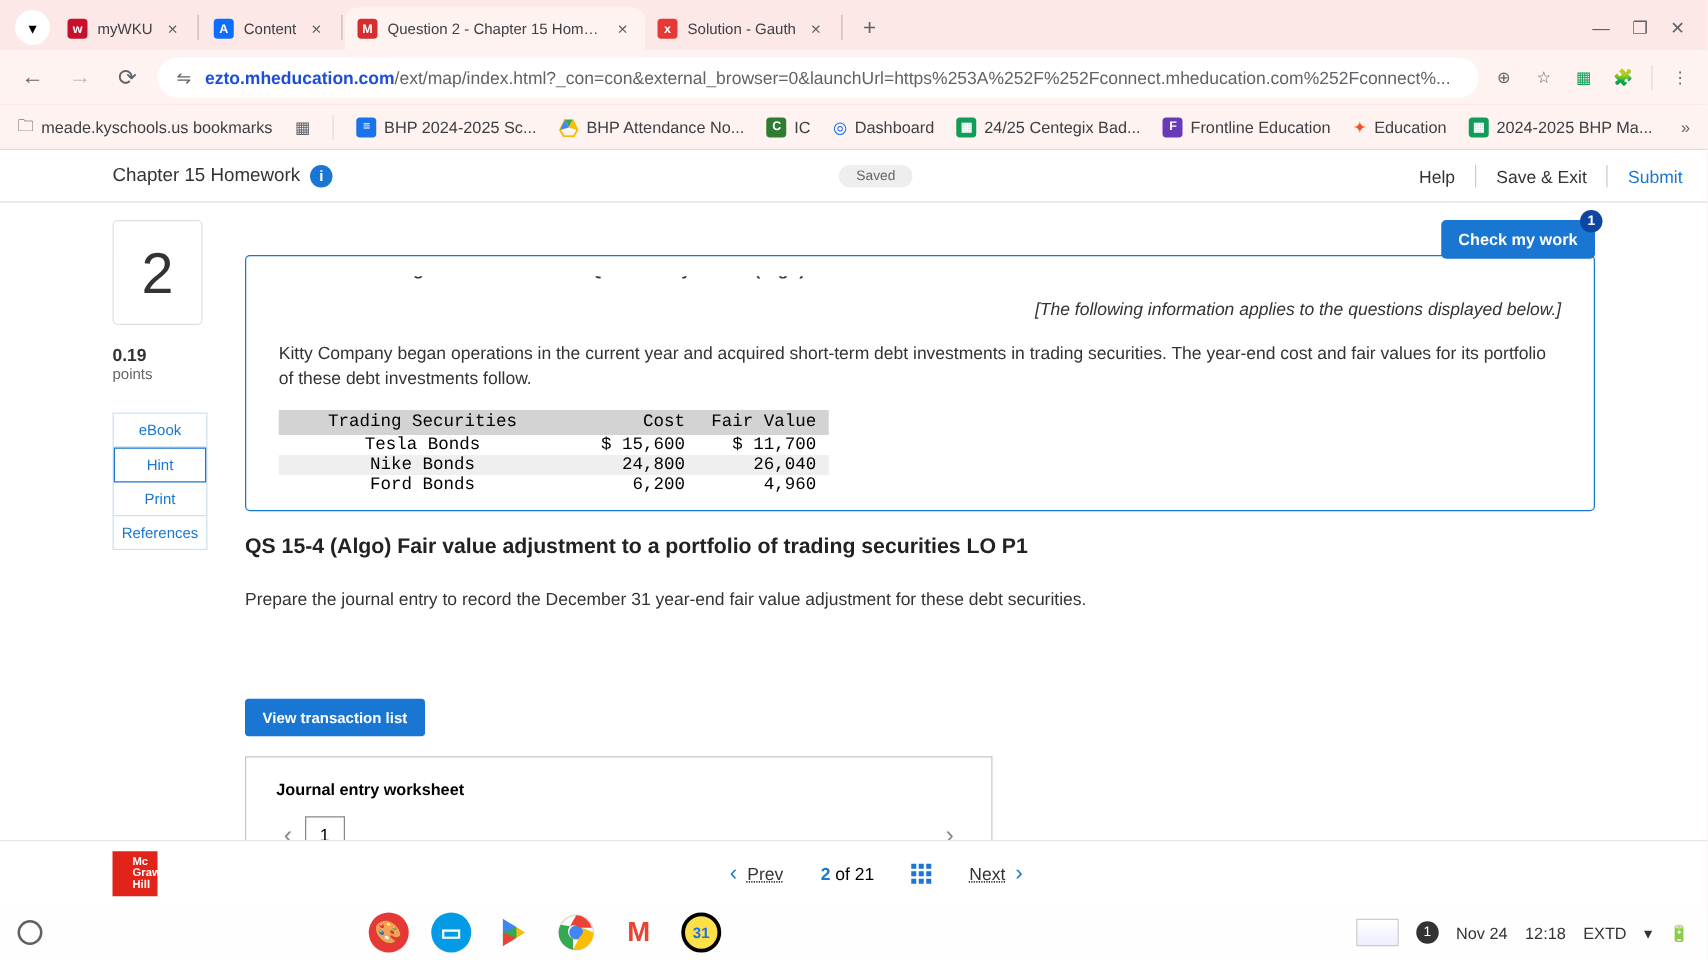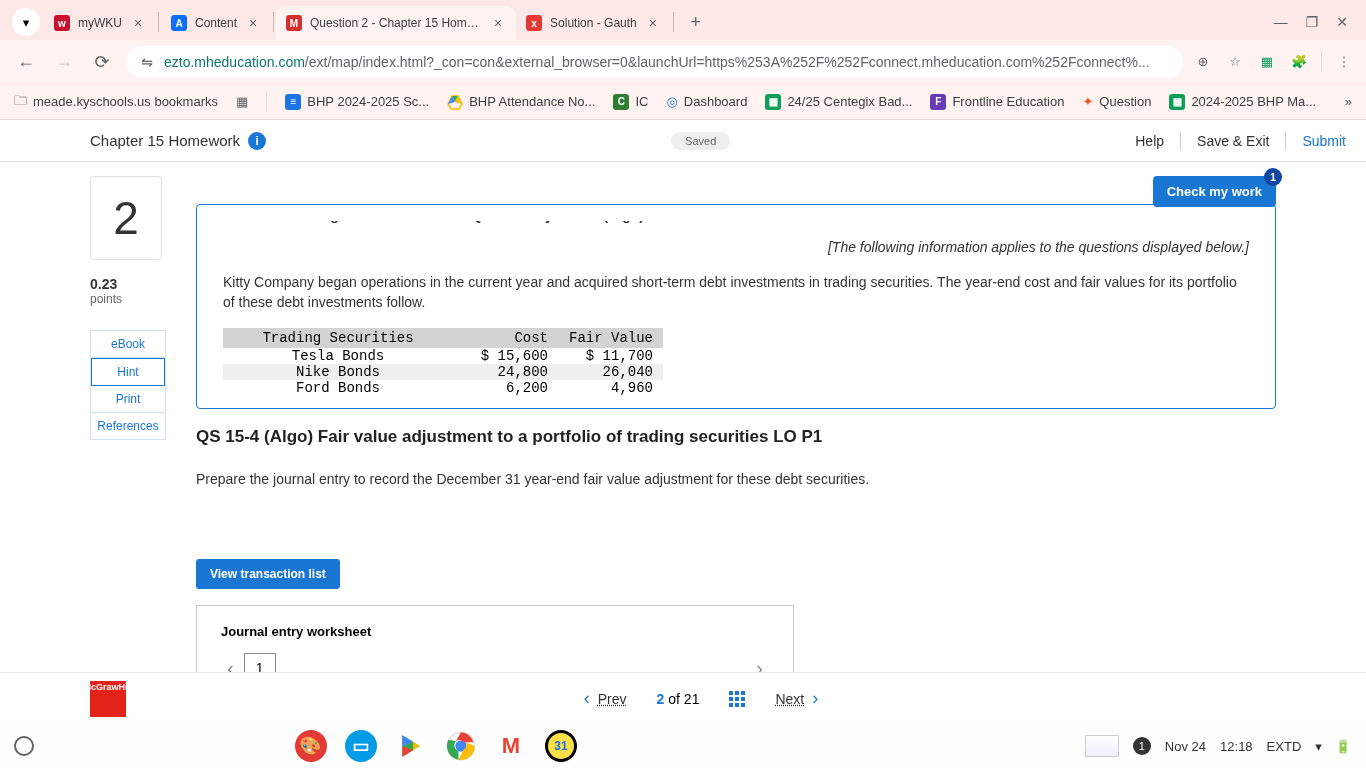--- a/index.html
+++ b/index.html
@@ -18,21 +18,21 @@
   .newtab { width: 28px; height:28px; margin:0 0 4px 6px; display:flex;align-items:center;justify-content:center;font-size:18px;color:#5f6368;cursor:pointer;}
   .win-controls { margin-left:auto; display:flex; gap:18px; padding:0 10px 10px 0; color:#5f6368;}
   .win-controls span{cursor:pointer;font-size:14px;}
 
   .toolbar { height: 44px; background: #fff3f2; display: flex; align-items: center; padding: 0 12px; gap: 10px; border-bottom: 1px solid #fce8e6;}
   .nav-btn { width: 28px; height: 28px; display:flex;align-items:center;justify-content:center;color:#5f6368;cursor:pointer;font-size:18px;}
   .nav-btn.disabled{color:#bdc1c6;}
   .omnibox { flex:1; height:32px; border-radius:16px; background:#fff; display:flex; align-items:center; padding:0 12px; gap:8px; }
   .omnibox .site-icon{width:18px;height:18px;display:flex;align-items:center;justify-content:center;font-size:14px;color:#5f6368;}
   .omnibox .url{font-size:14px;white-space:nowrap;overflow:hidden;text-overflow:ellipsis;color:#5f6368;}
-  .omnibox .url b{color:#0f766e;font-weight:normal;}
+  .omnibox .url b{color:#1d4ed8;font-weight:bold;}
   .ext-icons{display:flex;gap:12px;align-items:center;}
   .ext-icons .ic{width:20px;height:20px;display:flex;align-items:center;justify-content:center;color:#5f6368;cursor:pointer;}
 
   .bookmarks { height: 36px; background: #fff3f2; display: flex; align-items: center; padding: 0 14px; gap: 18px; border-bottom:1px solid #e8dad8;}
   .bookmark { display:flex;align-items:center;gap:6px;cursor:pointer;color:#3c4043;font-size:13px;white-space:nowrap;}
   .bookmark .bic{width:16px;height:16px;border-radius:3px;display:flex;align-items:center;justify-content:center;font-size:10px;color:#fff;font-weight:bold;}
   .bm-sep{width:1px;height:20px;background:#ddd;}
   .bm-overflow{margin-left:auto;color:#5f6368;cursor:pointer;}
 
   
@@ -81,21 +81,21 @@
 
   .journal{border:1px solid #c8c8c8;width:598px;padding:18px 24px;}
   .journal .jtitle{font-size:13px;font-weight:bold;margin-bottom:14px;}
   .journal .nav{display:flex;align-items:center;gap:4px;}
   .journal .arrow{color:#888;font-size:20px;padding:0 6px;cursor:pointer;}
   .journal .arrow.right{margin-left:auto;}
   .journal .pg{border:1px solid #888;width:32px;height:30px;display:flex;align-items:center;justify-content:center;font-size:14px;}
 
   
   .mh-footer{height:52px;background:#fff;border-top:1px solid #e8e8e8;display:flex;align-items:center;padding:0 90px;}
-  .mh-logo{width:36px;height:36px;background:#e2231a;color:#fff;font-size:9px;font-weight:bold;line-height:1;display:flex;flex-direction:row;align-items:flex-start;justify-content:center;padding:2px 16px;}
+  .mh-logo{width:36px;height:36px;background:#e2231a;color:#fff;font-size:9px;font-weight:bold;line-height:1;display:flex;flex-direction:column;align-items:flex-start;justify-content:center;padding:2px 16px;}
   .mh-nav{margin:0 auto;display:flex;align-items:center;gap:30px;}
   .mh-nav .lnk{display:flex;align-items:center;gap:8px;cursor:pointer;font-size:14px;color:#333;}
   .mh-nav .lnk .arw{color:#1976d2;font-size:18px;}
   .mh-nav .lnk .txt{text-decoration:underline dotted;}
   .mh-nav .pos{font-size:14px;}
   .mh-nav .pos b{color:#1976d2;font-weight:bold;}
   .grid-ic{display:inline-grid;grid-template-columns:repeat(3,4px);grid-template-rows:repeat(3,4px);gap:2px;}
   .grid-ic i{background:#1976d2;}
 
   
@@ -195,21 +195,21 @@
   <div class="bookmark">
       <span class="bic" style="background:#0f9d58">▦</span>
       <span>24/25 Centegix Bad...</span>
     </div>
   <div class="bookmark">
       <span class="bic" style="background:#673ab7">F</span>
       <span>Frontline Education</span>
     </div>
   <div class="bookmark">
       <span style="color:#f4511e">✦</span>
-      <span>Question</span>
+      <span>Education</span>
     </div>
   <div class="bookmark">
       <span class="bic" style="background:#0f9d58">▦</span>
       <span>2024-2025 BHP Ma...</span>
     </div>
   <span class="bm-overflow">»</span>
 </div>
 
 <div class="app">
   <div class="app-header">
@@ -221,21 +221,21 @@
       <span class="hdr-sep"></span>
       <span>Save &amp; Exit</span>
       <span class="hdr-sep"></span>
       <span class="submit">Submit</span>
     </div>
   </div>
 
   <div class="workarea">
     <div class="left-col">
       <div class="qnum-box">2</div>
-      <div class="points">0.23</div>
+      <div class="points">0.19</div>
       <div class="points-lbl">points</div>
       <div class="side-links">
         <div>eBook</div>
         <div class="active">Hint</div>
         <div>Print</div>
         <div>References</div>
       </div>
     </div>
 
     <div class="main-col">

